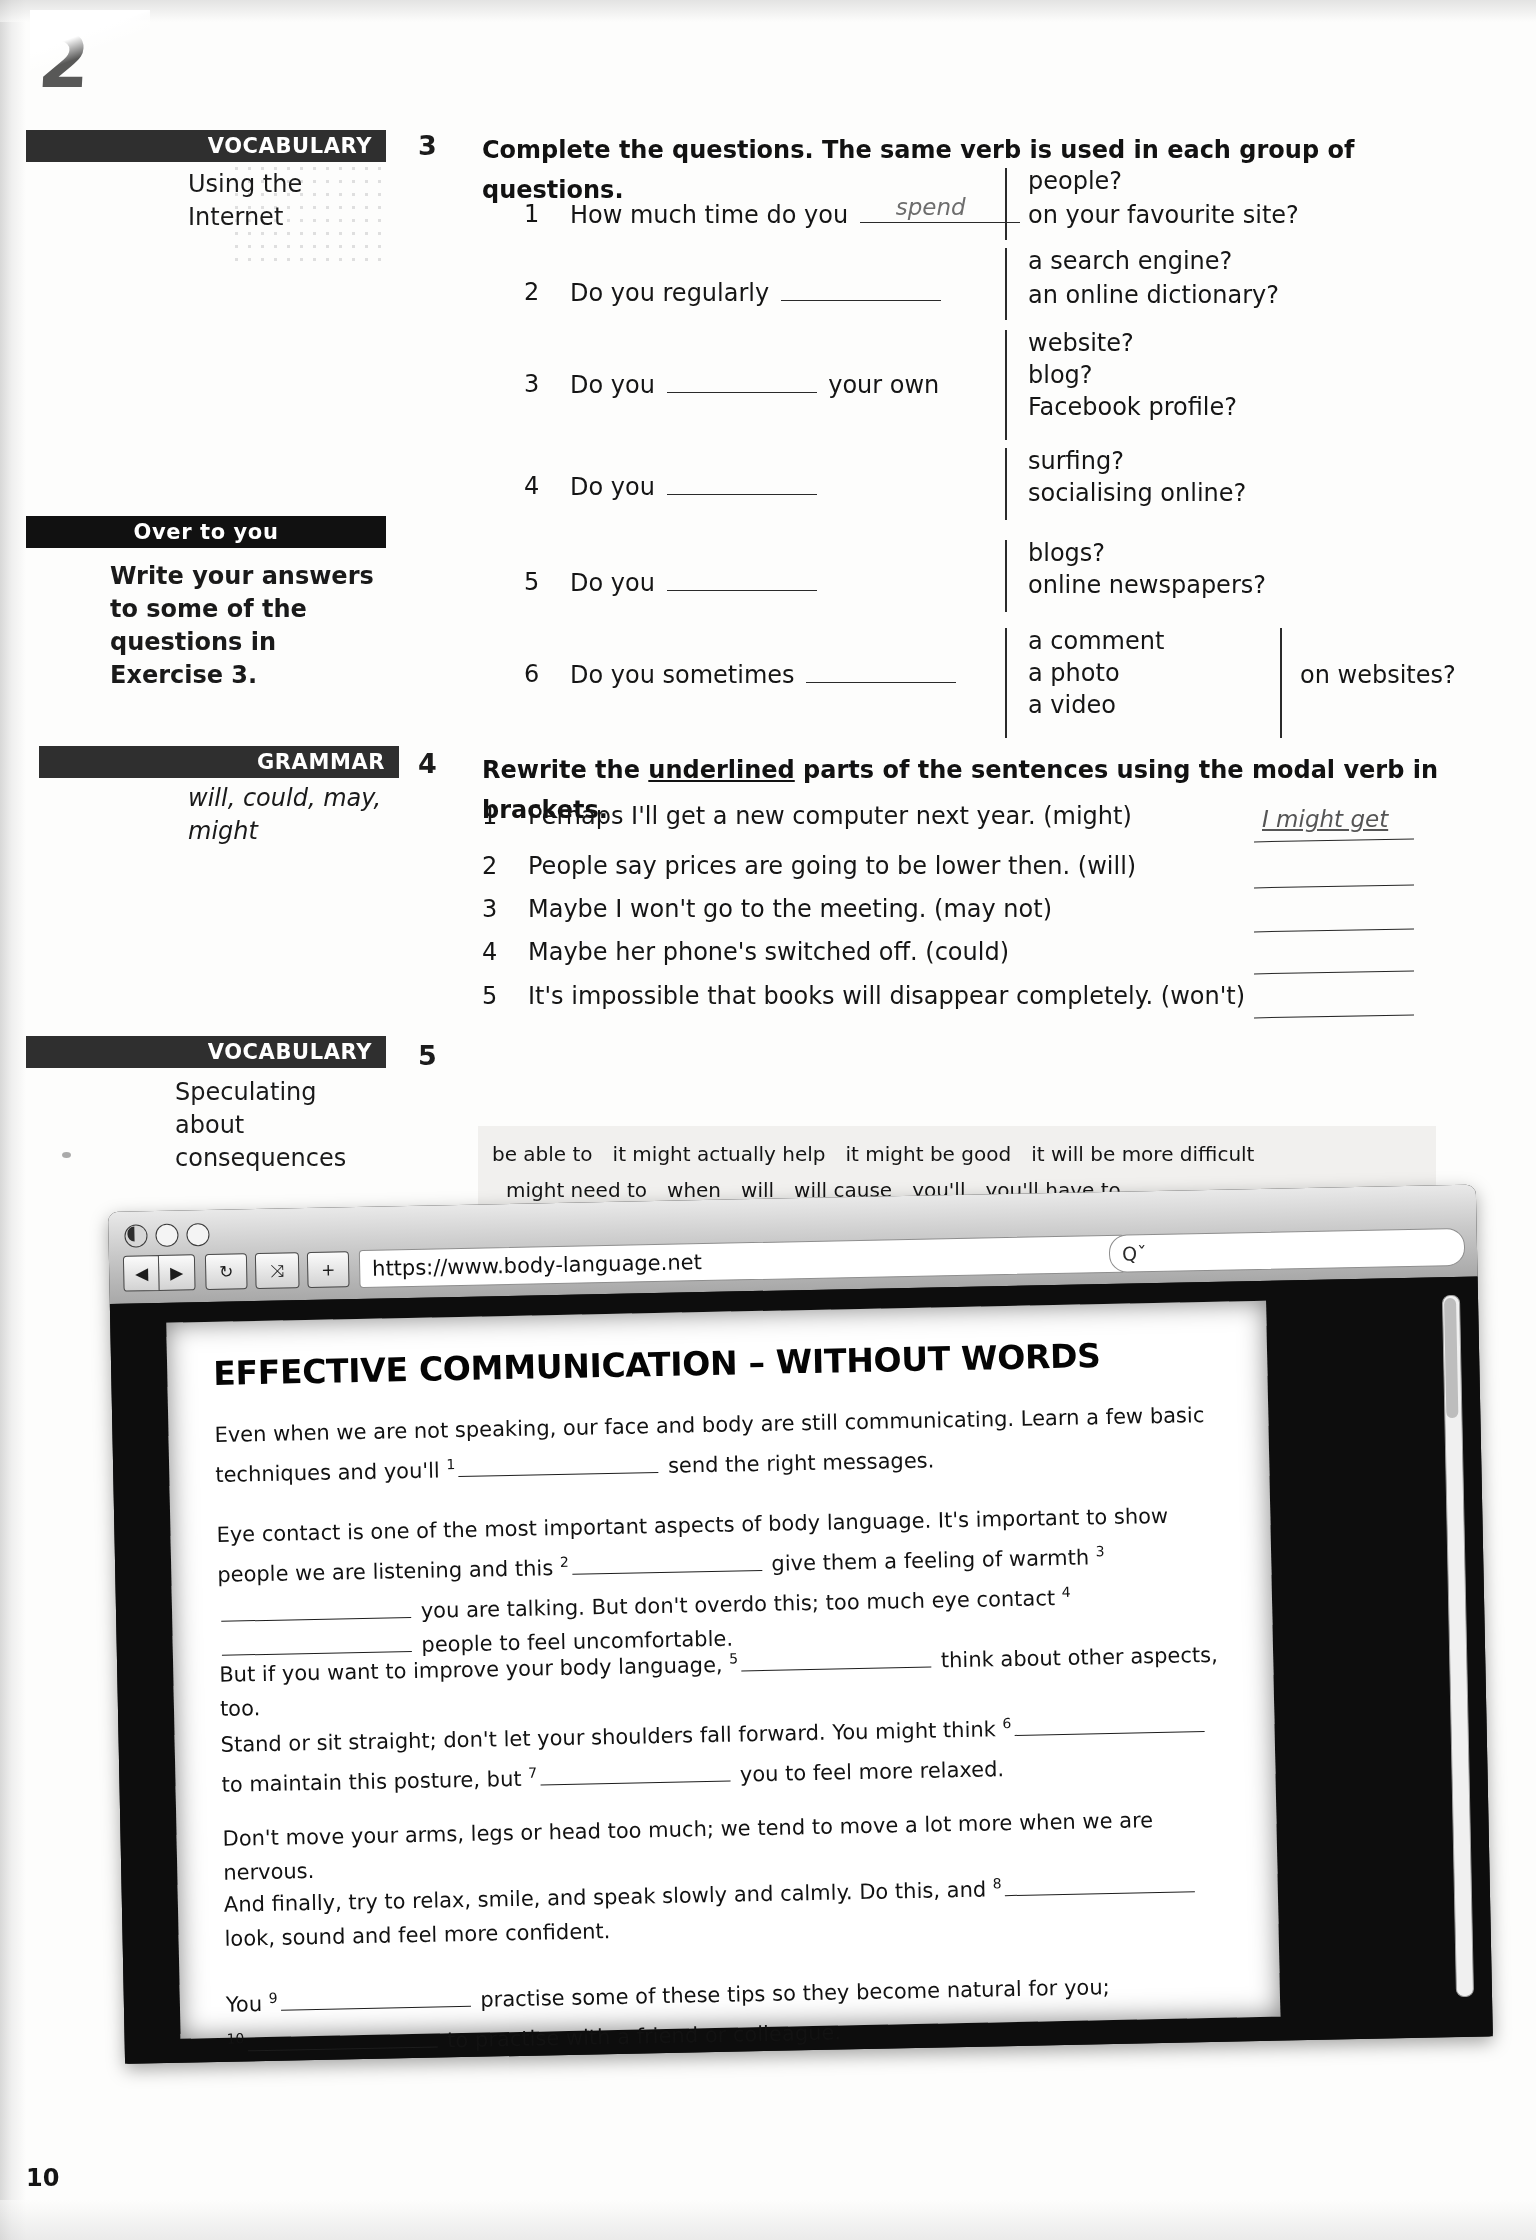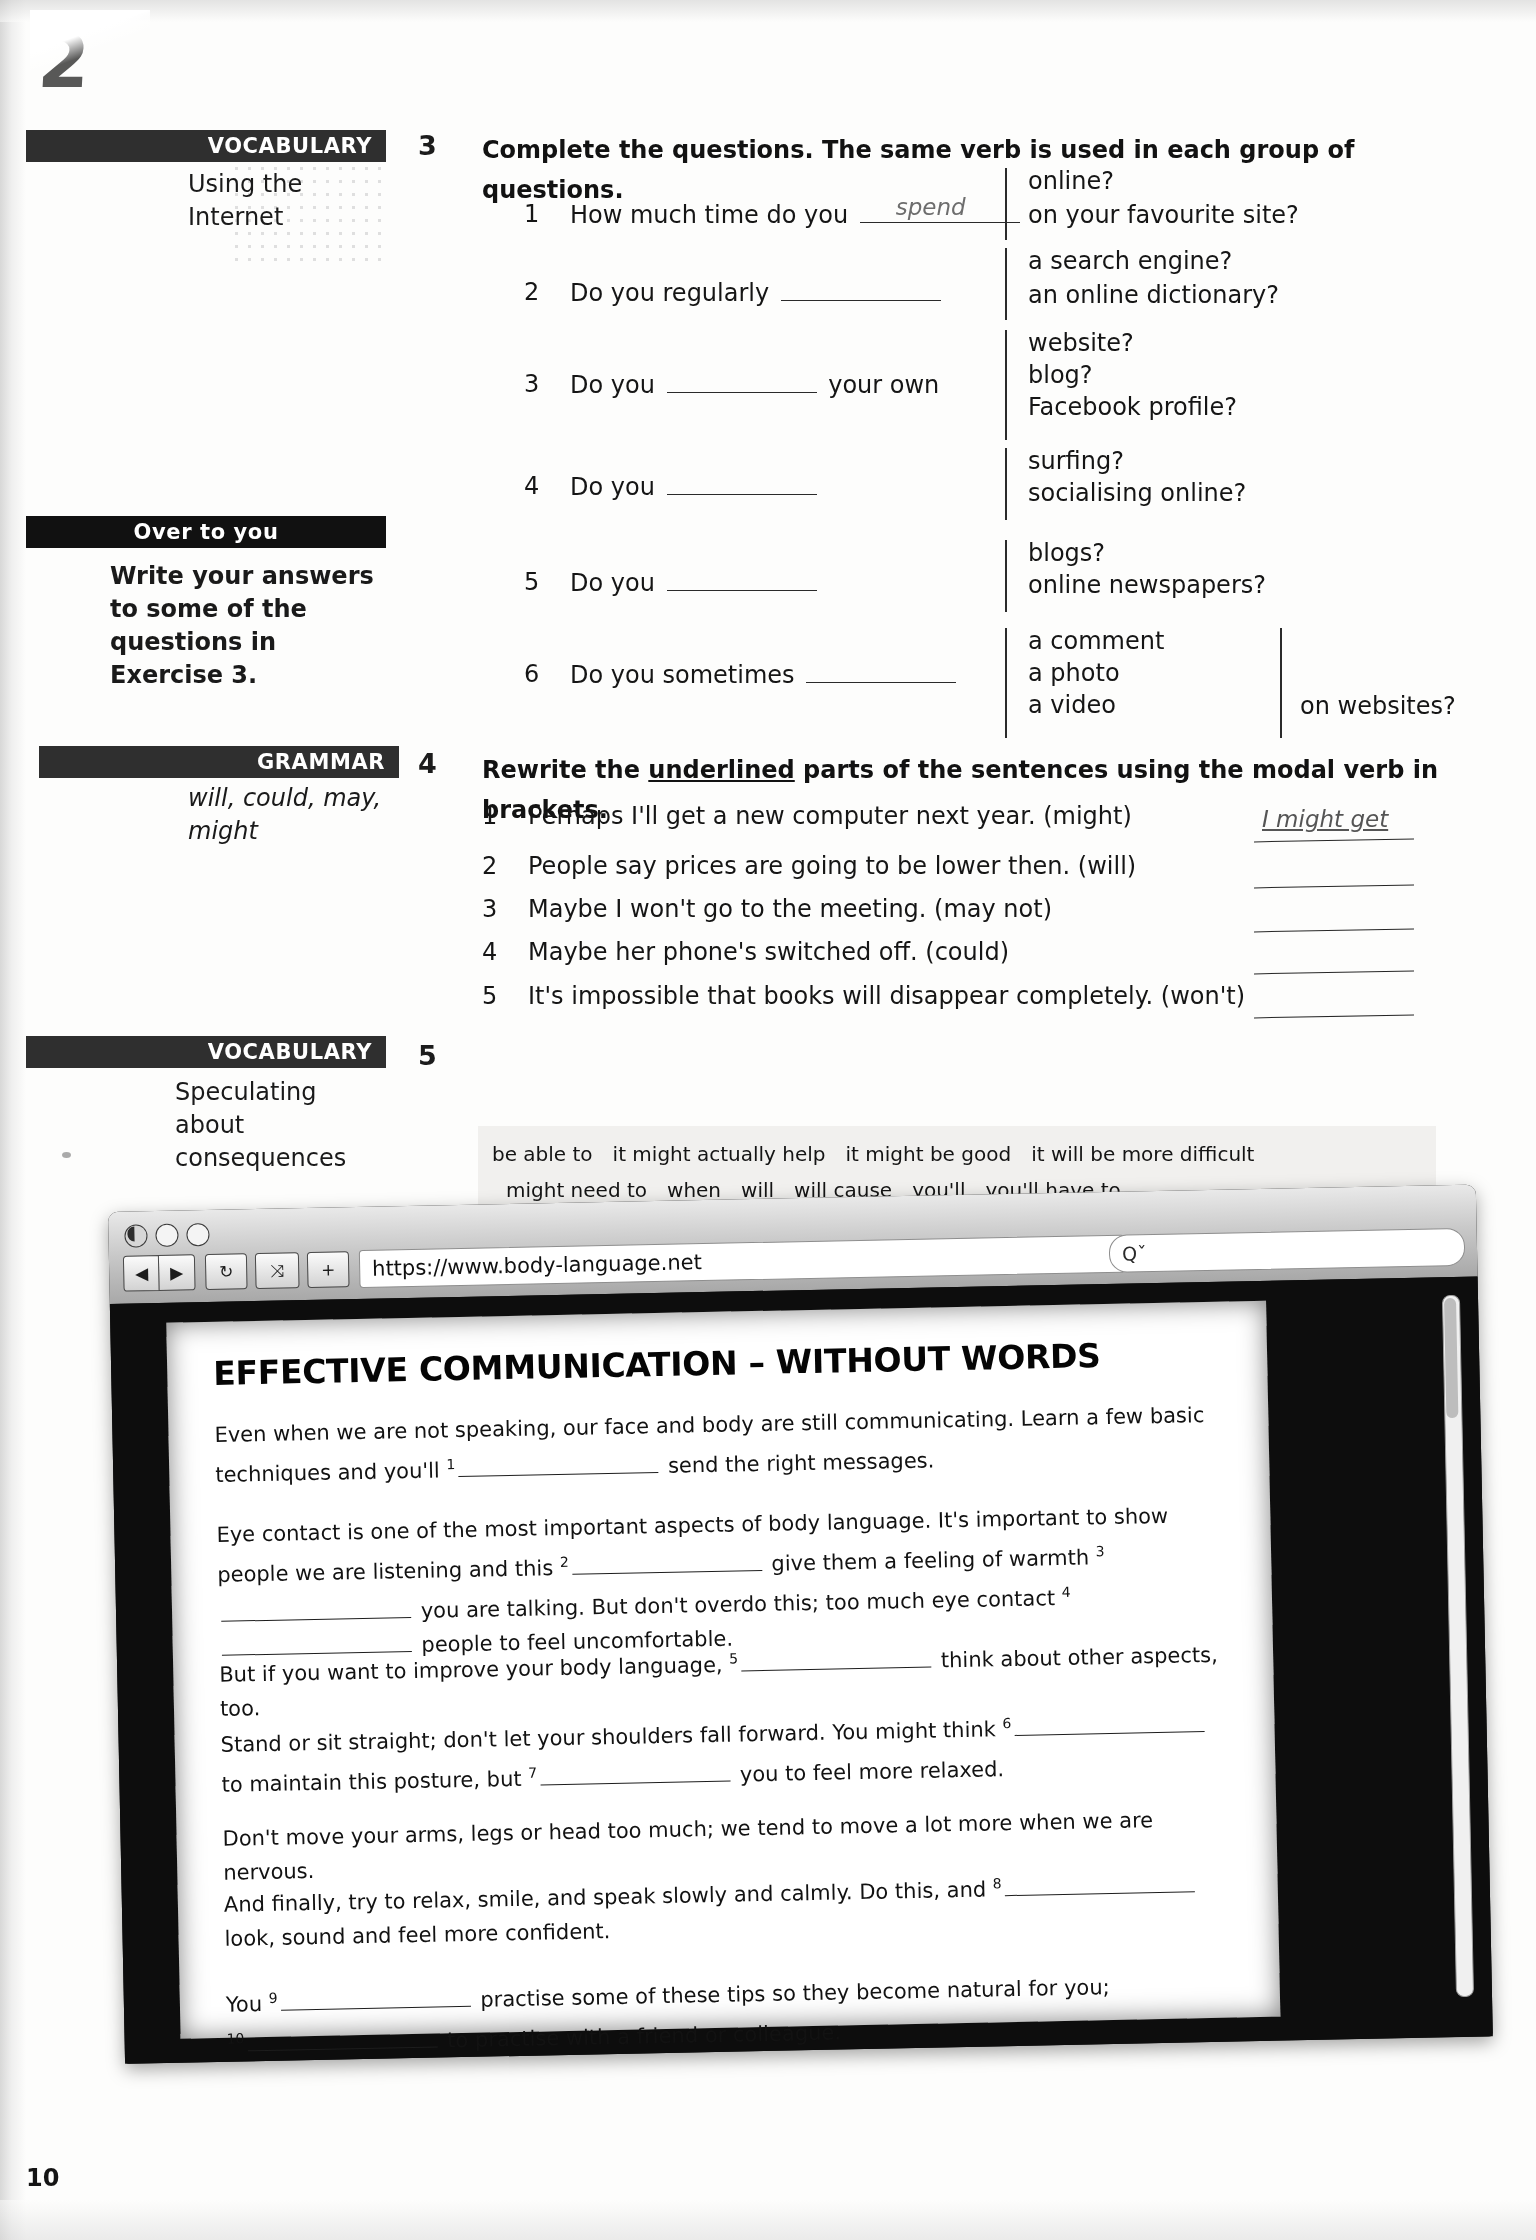--- a/index.html
+++ b/index.html
@@ -257,21 +257,21 @@
   <div class="ex-rubric" style="left:482px;top:130px;width:900px;">Complete the questions. The same verb is used in each group of questions.</div>
 
   <div class="q-no" style="left:524px;top:200px;">1</div>
   <div class="q-text" style="left:570px;top:200px;">
     <span>How much time do you</span>
     <span class="blank" style="width:160px;position:relative;">
       <span class="answer-ink" style="position:absolute;left:36px;top:-6px;">spend</span>
     </span>
   </div>
   <div class="divider-v" style="left:1005px;top:168px;height:72px;"></div>
-  <div class="opt" style="left:1028px;top:166px;">online?</div>
+  <div class="opt" style="left:1028px;top:166px;">people?</div>
   <div class="opt" style="left:1028px;top:200px;">on your favourite site?</div>
 
   <div class="q-no" style="left:524px;top:278px;">2</div>
   <div class="q-text" style="left:570px;top:278px;">
     <span>Do you regularly</span>
     <span class="blank" style="width:160px;"></span>
   </div>
   <div class="divider-v" style="left:1005px;top:248px;height:72px;"></div>
   <div class="opt" style="left:1028px;top:246px;">a search engine?</div>
   <div class="opt" style="left:1028px;top:280px;">an online dictionary?</div>
@@ -308,21 +308,21 @@
   <div class="q-no" style="left:524px;top:660px;">6</div>
   <div class="q-text" style="left:570px;top:660px;">
     <span>Do you sometimes</span>
     <span class="blank" style="width:150px;"></span>
   </div>
   <div class="divider-v" style="left:1005px;top:628px;height:110px;"></div>
   <div class="opt" style="left:1028px;top:626px;">a comment</div>
   <div class="opt" style="left:1028px;top:658px;">a photo</div>
   <div class="opt" style="left:1028px;top:690px;">a video</div>
   <div class="divider-v" style="left:1280px;top:628px;height:110px;"></div>
-  <div class="opt" style="left:1300px;top:691px;">on websites?</div>
+  <div class="opt" style="left:1300px;top:660px;">on websites?</div>
 
   <div class="sec-bar dark-full" style="left:26px;top:516px;width:360px;">
     <div class="label">Over to you</div>
   </div>
   <div class="sec-sub bold" style="left:110px;top:560px;width:270px;">
     <div>Write your answers</div>
     <div>to some of the</div>
     <div>questions in</div>
     <div>Exercise 3.</div>
   </div>

